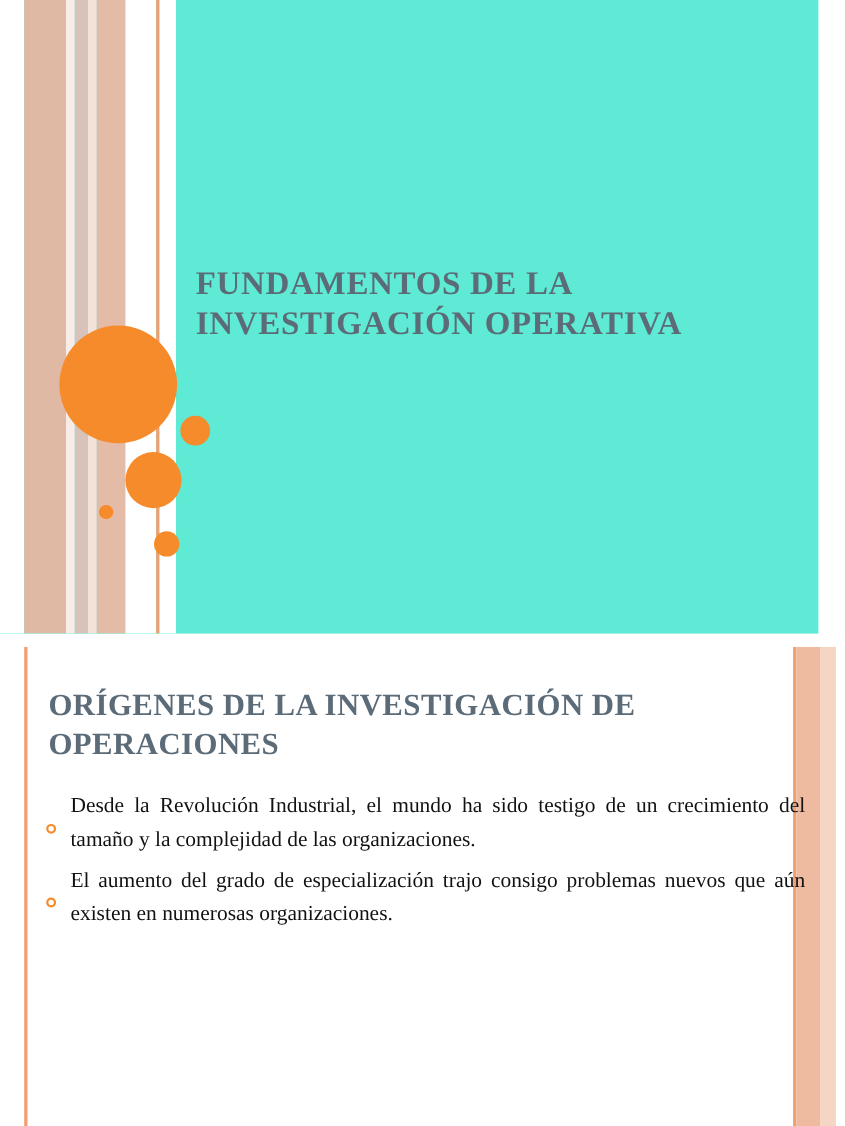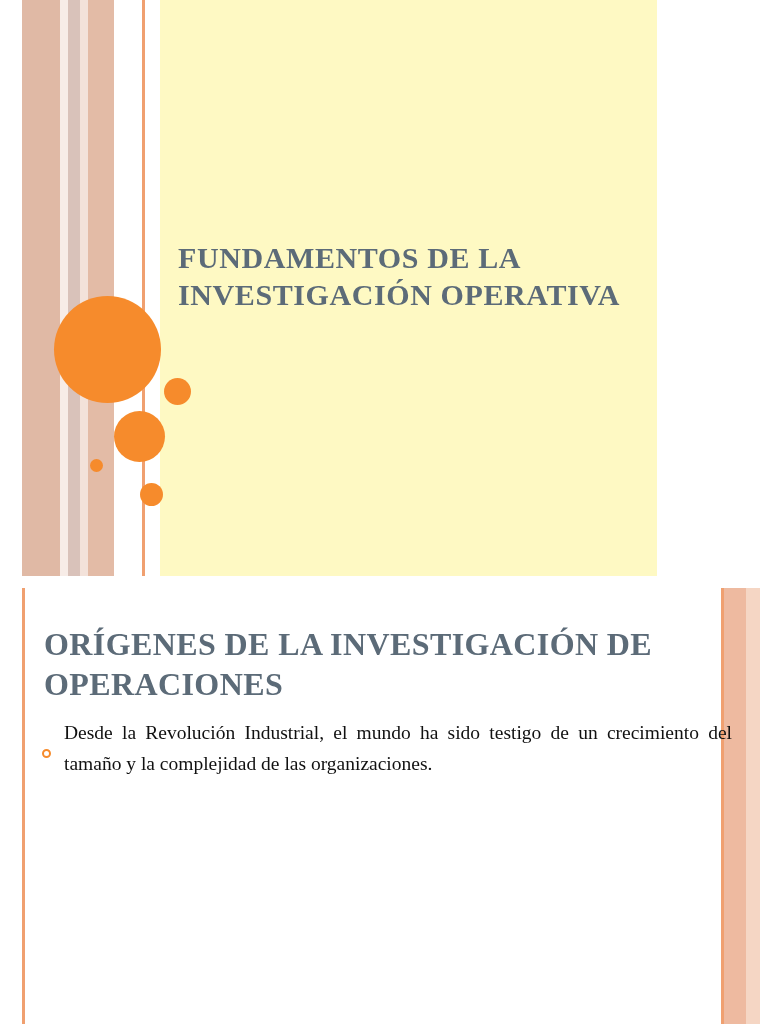--- a/index.html
+++ b/index.html
@@ -16,24 +16,25 @@
   .page {
     position: relative;
     width: 768px;
     height: 1024px;
     background: #ffffff;
   }
 
   
   .slide1 {
     position: relative;
-    width: 657px;
+    width: 728px;
     height: 576px;
-    background: #fef9c3;
+    background: #5eead4;
     overflow: hidden;
+    padding-left: 16px;
   }
   .s1-stripes {
     position: absolute;
     left: 0;
     top: 0;
     width: 160px;
     height: 576px;
   }
   .stripe {
     position: absolute;
@@ -138,21 +139,21 @@
     height: 436px;
     background: #f0a070;
   }
 
   .s2-title {
     position: absolute;
     left: 44px;
     top: 36px;
     width: 660px;
     color: #5c6b78;
-    font-size: 32px;
+    font-size: 28px;
     font-weight: bold;
     letter-spacing: 0.4px;
     line-height: 1.25;
     text-transform: uppercase;
     font-family: "Liberation Serif", serif;
   }
 
   .bullets {
     position: absolute;
     left: 42px;
@@ -226,16 +227,22 @@
 
     <div class="s2-title">Orígenes de la Investigación de Operaciones</div>
 
     <div class="bullets">
       <div class="bullet">
         <div class="bullet-marker">
             <i></i>
           </div>
         <div class="bullet-text">Desde la Revolución Industrial, el mundo ha sido testigo de un crecimiento del tamaño y la complejidad de las organizaciones.</div>
       </div>
+      <div class="bullet">
+        <div class="bullet-marker">
+            <i></i>
+          </div>
+        <div class="bullet-text">El aumento del grado de especialización trajo consigo problemas nuevos que aún existen en numerosas organizaciones.</div>
+      </div>
     </div>
   </div>
 
 </div>
 
 </body></html>

